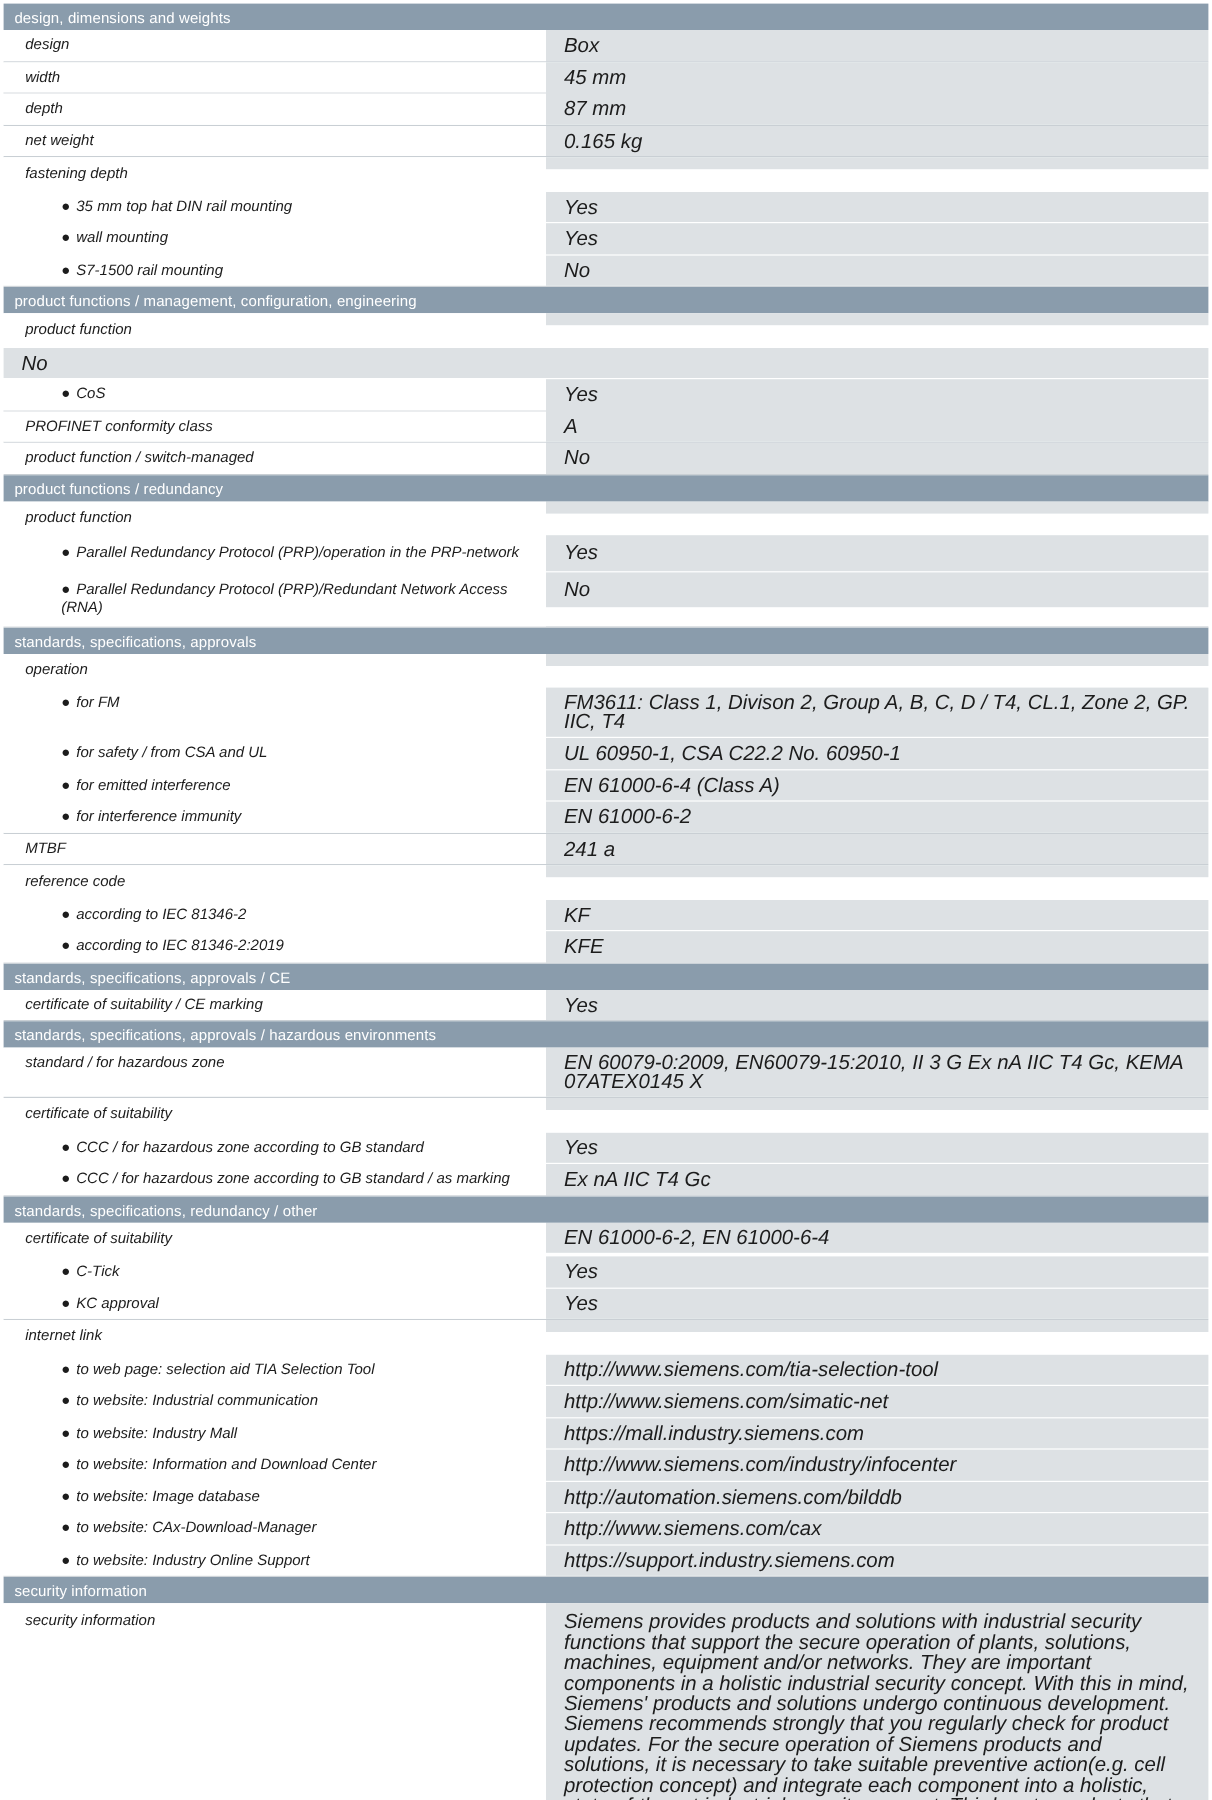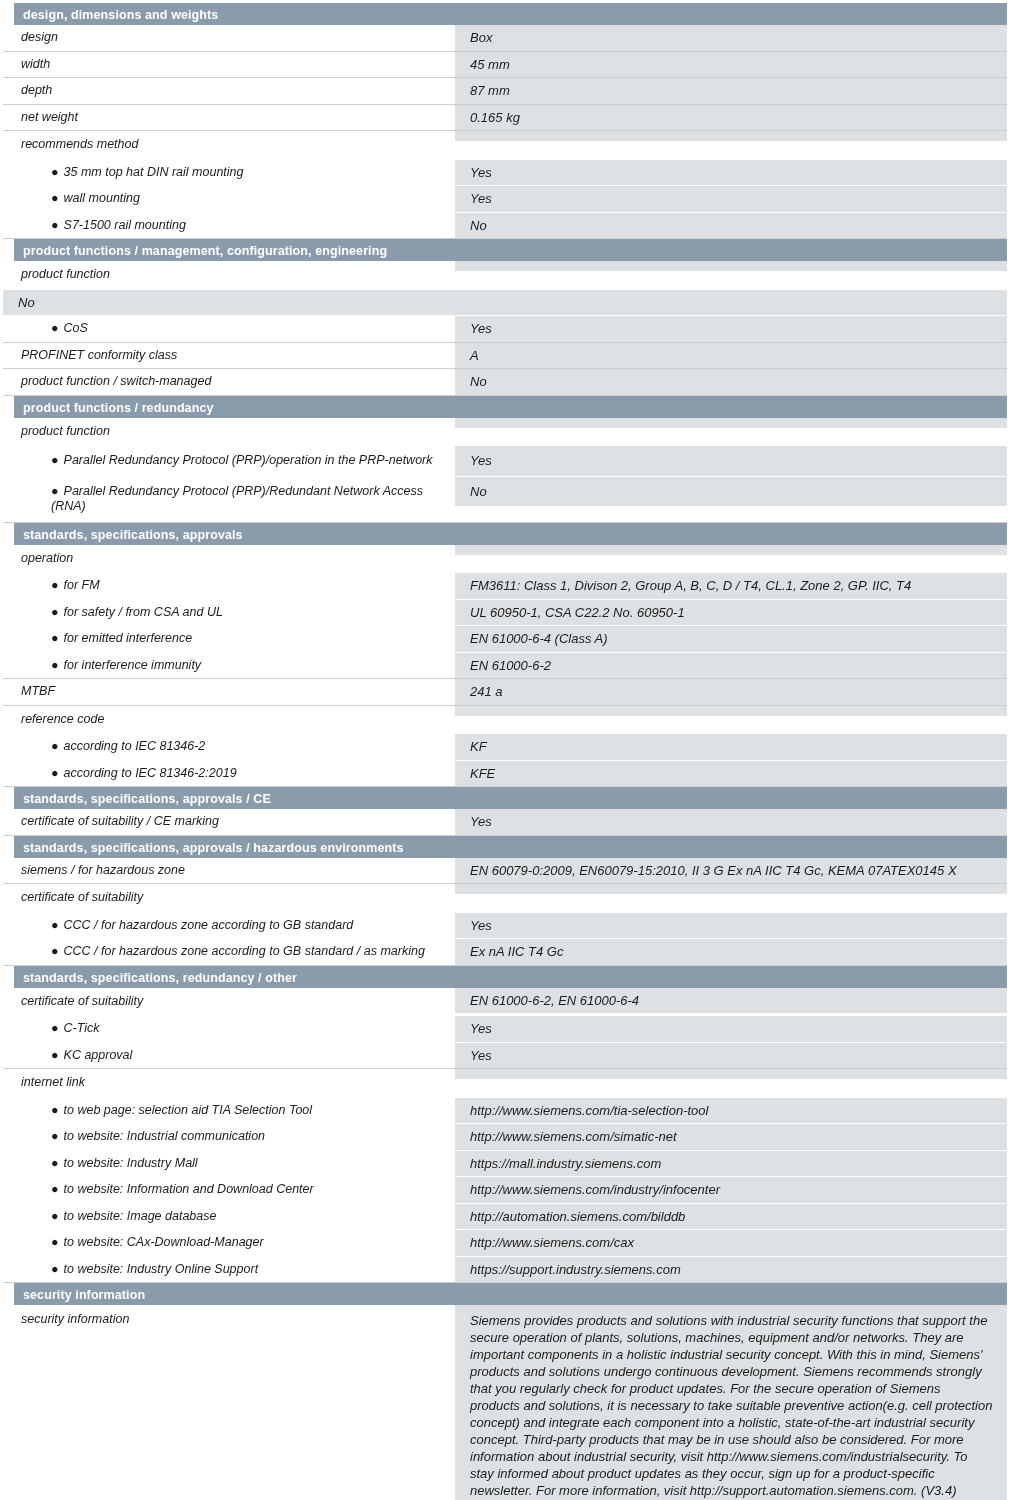--- a/index.html
+++ b/index.html
@@ -15,27 +15,26 @@
     overflow: hidden;
   }
   #spec-sheet {
     width: 1004px;
     margin: 3px 0 0 3px;
   }
   .section-header {
     background: #8a9cac;
     color: #ffffff;
     font-size: 12.5px;
-    font-weight: bold;
+    font-weight: normal;
     line-height: 1;
     padding: 6px 0 6px 9px;
     letter-spacing: 0.1px;
     box-sizing: border-box;
     height: 22px;
-    margin-left: 11px;
   }
   .row {
     display: flex;
     align-items: flex-start;
     border-bottom: 1px solid #c9cfd4;
     position: relative;
     font-style: italic;
   }
   .row.no-rule {
     border-bottom: 1px solid transparent;
@@ -54,21 +53,21 @@
     padding-left: 48px;
     text-indent: 0;
   }
   .cell-label.bullet .bullet-glyph {
     margin-right: 5px;
   }
   .cell-value {
     flex: 1;
     box-sizing: border-box;
     background: #dde1e4;
-    font-size: 13px;
+    font-size: 17px;
     line-height: 15.5px;
     color: #1c1c1c;
     padding: 5px 12px 5px 15px;
   }
   .cell-value.empty {
     color: transparent;
   }
   .cell-value.para {
     line-height: 17px;
     padding-top: 6px;
@@ -100,21 +99,21 @@
     </div>
     <div class="row">
       <div class="cell-label">depth</div>
       <div class="cell-value">87 mm</div>
     </div>
     <div class="row">
       <div class="cell-label">net weight</div>
       <div class="cell-value">0.165 kg</div>
     </div>
     <div class="row group-head no-rule">
-      <div class="cell-label">recommends method</div>
+      <div class="cell-label">fastening depth</div>
       <div class="cell-value empty"></div>
     </div>
     <div class="row no-rule">
       <div class="cell-label bullet"><span class="bullet-glyph">●</span><span>35 mm top hat DIN rail mounting</span></div>
       <div class="cell-value">Yes</div>
     </div>
     <div class="row no-rule">
       <div class="cell-label bullet"><span class="bullet-glyph">●</span><span>wall mounting</span></div>
       <div class="cell-value">Yes</div>
     </div>
@@ -192,21 +191,21 @@
       <div class="cell-label bullet"><span class="bullet-glyph">●</span><span>according to IEC 81346-2:2019</span></div>
       <div class="cell-value">KFE</div>
     </div>
     <div class="section-header">standards, specifications, approvals / CE</div>
     <div class="row">
       <div class="cell-label">certificate of suitability / CE marking</div>
       <div class="cell-value">Yes</div>
     </div>
     <div class="section-header">standards, specifications, approvals / hazardous environments</div>
     <div class="row">
-      <div class="cell-label">siemens / for hazardous zone</div>
+      <div class="cell-label">standard / for hazardous zone</div>
       <div class="cell-value">EN 60079-0:2009, EN60079-15:2010, II 3 G Ex nA IIC T4 Gc, KEMA 07ATEX0145 X</div>
     </div>
     <div class="row group-head no-rule">
       <div class="cell-label">certificate of suitability</div>
       <div class="cell-value empty"></div>
     </div>
     <div class="row no-rule">
       <div class="cell-label bullet"><span class="bullet-glyph">●</span><span>CCC / for hazardous zone according to GB standard</span></div>
       <div class="cell-value">Yes</div>
     </div>

